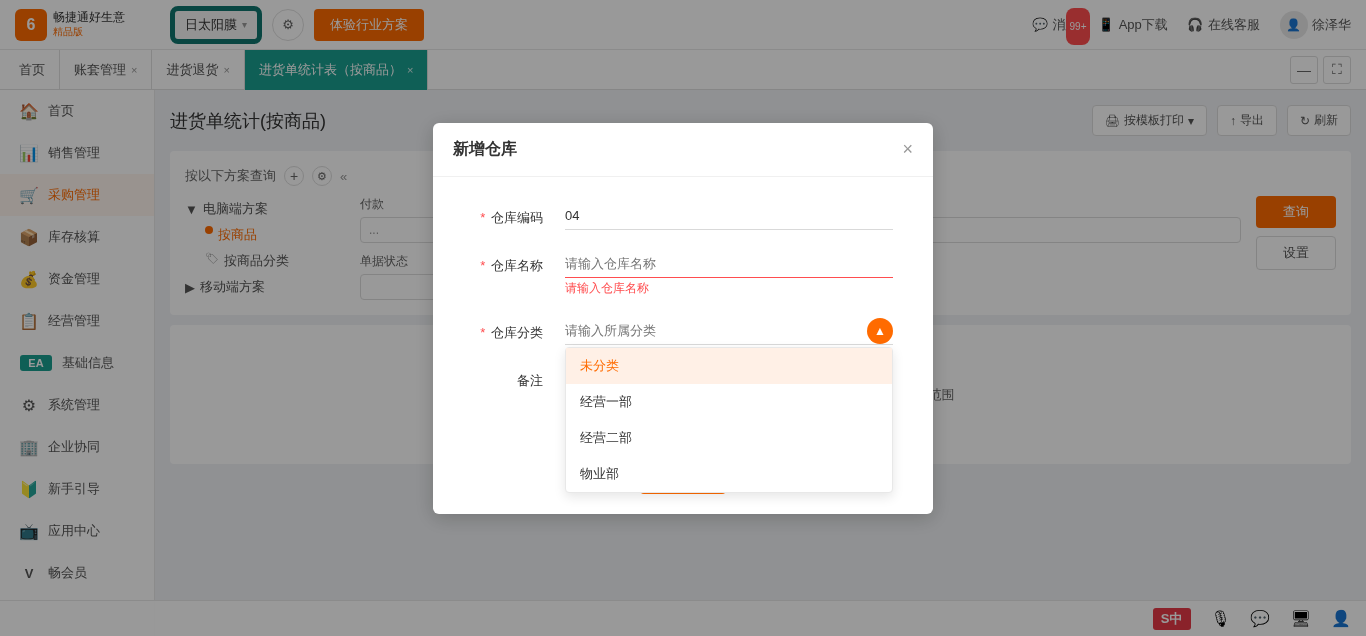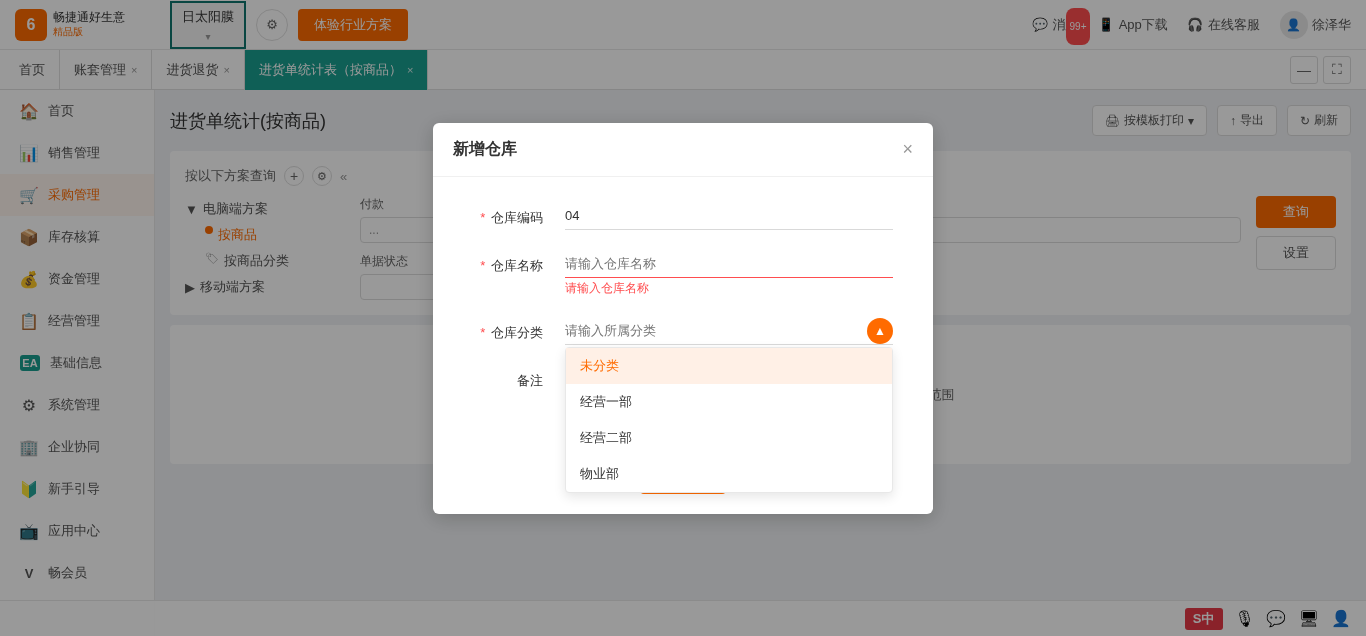--- a/index.html
+++ b/index.html
@@ -40,27 +40,26 @@
       flex: 1;
       display: flex;
       align-items: center;
       gap: 10px;
     }
     .search-selector {
       display: flex;
       align-items: center;
       gap: 5px;
       background: #f5f5f5;
-      border: 2px solid #0f766e;
-      border-radius: 0;
+      border: 5px solid #0f766e;
+      border-radius: 8px;
       padding: 5px 10px;
       cursor: pointer;
       font-size: 13px;
       color: #333;
-      flex-direction: column;
     }
     .search-selector .arrow { color: #999; font-size: 10px; }
     .gear-btn {
       width: 32px; height: 32px;
       border: 1px solid #e0e0e0;
       border-radius: 50%;
       display: flex; align-items: center; justify-content: center;
       cursor: pointer;
       color: #666;
       background: #fff;
@@ -446,21 +445,21 @@
     
     .status-bar {
       position: fixed;
       bottom: 0; left: 0; right: 0;
       height: 36px;
       background: rgba(255,255,255,0.95);
       display: flex;
       align-items: center;
       justify-content: flex-end;
       padding: 0 15px;
-      gap: 12px;
+      gap: 20px;
       border-top: 1px solid #e8e8e8;
       z-index: 50;
     }
     .status-logo {
       background: #e63946;
       color: white;
       padding: 2px 8px;
       border-radius: 3px;
       font-size: 13px;
       font-weight: bold;
@@ -551,21 +550,21 @@
     </div>
     <div class="sidebar-item">
       <span class="s-icon">💰</span>
       <span>资金管理</span>
     </div>
     <div class="sidebar-item">
       <span class="s-icon">📋</span>
       <span>经营管理</span>
     </div>
     <div class="sidebar-item">
-      <span class="s-icon" style="font-style:normal;font-size:11px;font-weight:bold;background:#1a9e8f;color:white;border-radius:3px;width:20px;height:16px;display:flex;align-items:center;justify-content:center;">EA</span>
+      <span class="s-icon" style="font-style:normal;font-size:11px;font-weight:bold;background:#1a9e8f;color:white;border-radius:3px;width:32px;height:16px;display:flex;align-items:center;justify-content:center;">EA</span>
       <span>基础信息</span>
     </div>
     <div class="sidebar-item">
       <span class="s-icon">⚙</span>
       <span>系统管理</span>
     </div>
     <div class="sidebar-item">
       <span class="s-icon">🏢</span>
       <span>企业协同</span>
     </div>

